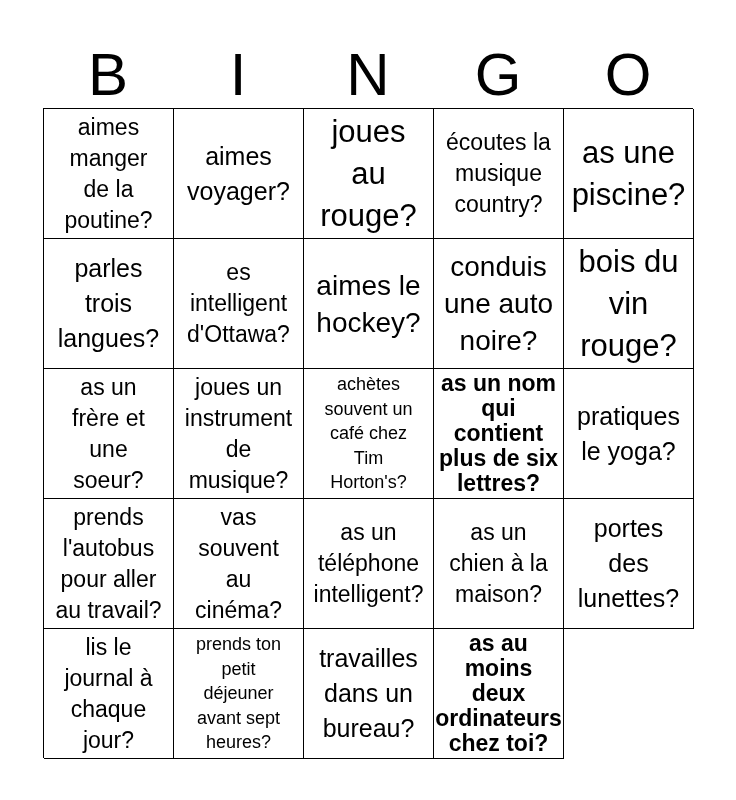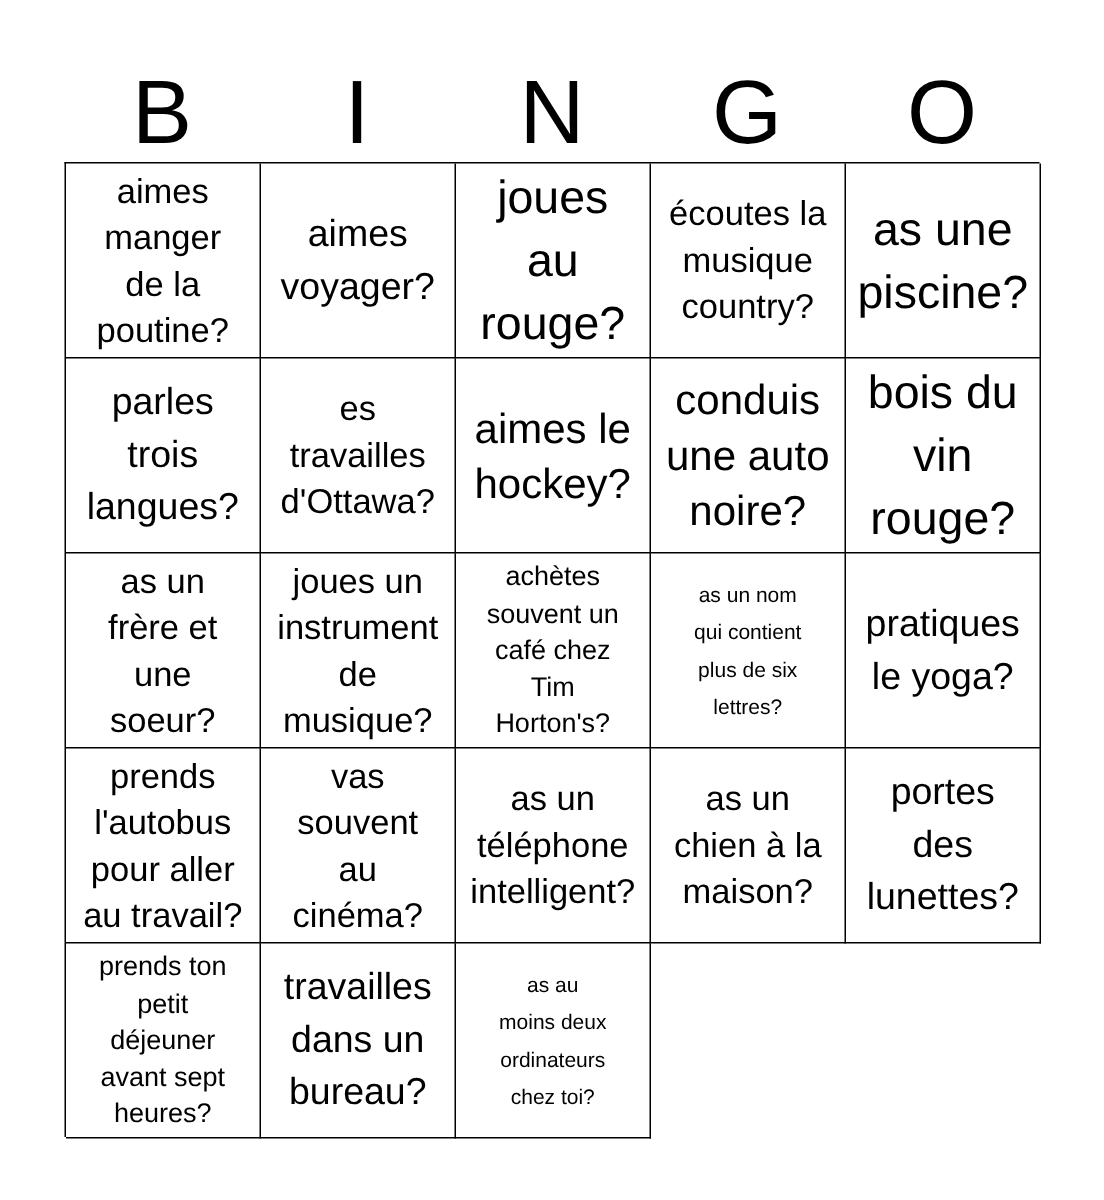--- a/index.html
+++ b/index.html
@@ -56,21 +56,21 @@
       cursor: pointer;
     }
     .cell span {
       display: block;
       white-space: pre-line;
     }
     .fs-xl { font-size: 31px; line-height: 42px; }
     .fs-lg { font-size: 28px; line-height: 37px; }
     .fs-md { font-size: 25px; line-height: 35px; }
     .fs-sm { font-size: 23px; line-height: 31px; }
-    .fs-xs { font-size: 14px; line-height: 25px; }
+    .fs-xs { font-size: 23px; line-height: 25px; font-weight: bold; }
     .fs-xxs { font-size: 18px; line-height: 24.5px; }
   </style>
 </head>
 <body>
 
 <div class="header">
   <div class="header-letter">B</div>
   <div class="header-letter">I</div>
   <div class="header-letter">N</div>
   <div class="header-letter">G</div>
@@ -104,21 +104,21 @@
 piscine?</span>
     </div>
 
   <div class="cell fs-md">
       <span>parles
 trois
 langues?</span>
     </div>
   <div class="cell fs-sm">
       <span>es
-travailles
+intelligent
 d'Ottawa?</span>
     </div>
   <div class="cell fs-lg">
       <span>aimes le
 hockey?</span>
     </div>
   <div class="cell fs-lg">
       <span>conduis
 une auto
 noire?</span>
@@ -180,20 +180,26 @@
       <span>as un
 chien à la
 maison?</span>
     </div>
 
   <div class="cell fs-md">
       <span>portes
 des
 lunettes?</span>
     </div>
+  <div class="cell fs-sm">
+      <span>lis le
+journal à
+chaque
+jour?</span>
+    </div>
   <div class="cell fs-xxs">
       <span>prends ton
 petit
 déjeuner
 avant sept
 heures?</span>
     </div>
   <div class="cell fs-md">
       <span>travailles
 dans un

